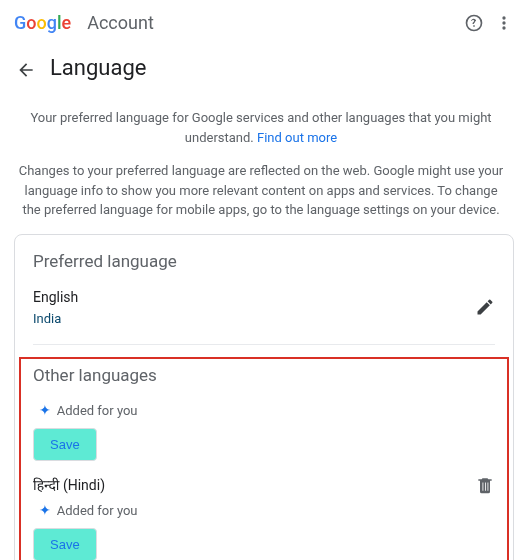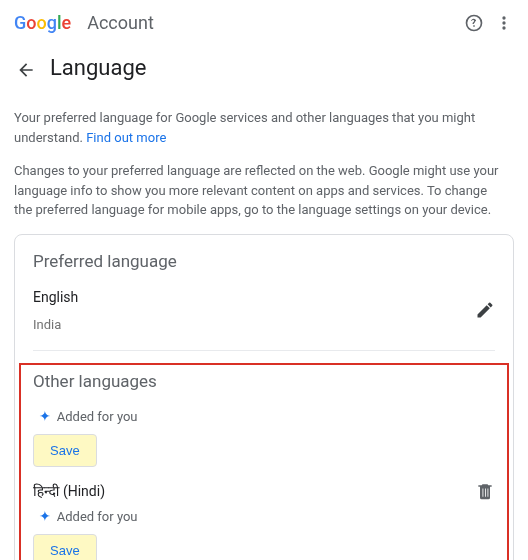--- a/index.html
+++ b/index.html
@@ -37,39 +37,39 @@
       padding: 10px 20px 14px 16px;
     }
     .title-row .back svg { width:20px; height:20px; fill:#3c4043;}
     .title-row h1 { font-size: 22px; font-weight: 400; color:#202124;}
     .description {
       padding: 14px 20px 0 14px;
       font-size: 13px;
       line-height: 1.5;
       color:#5f6368;
     }
-    .description p { margin-bottom: 14px; }
+    .description p { margin-bottom: 14px; text-align: center; }
     .description a { color:#1a73e8; text-decoration:none; }
     .card {
       margin: 8px 14px 0 14px;
       border: 1px solid #dadce0;
       border-radius: 8px;
       padding: 16px 18px 0 18px;
     }
     .section-label {
       font-size: 17px;
       color:#5f6368;
       margin-bottom: 18px;
     }
     .lang-row {
       display:flex; justify-content:space-between; align-items:center;
       margin-bottom: 8px;
     }
     .lang-main { font-size: 14px; color:#202124; }
-    .lang-sub { font-size: 13px; color:#737373; margin-top:12px;}
+    .lang-sub { font-size: 13px; color:#0c4a6e; margin-top:6px;}
     .icon-btn { color:#5f6368; display:flex; align-items:center; justify-content:center; cursor:pointer; }
     .divider {
       border:none; border-top:1px solid #e8eaed;
       margin: 18px 0 12px 0;
     }
     .highlight-box {
       border: 2px solid #d93025;
       padding: 6px 12px 8px 12px;
       margin: 0 -14px;
     }
@@ -79,21 +79,21 @@
       margin-left: 6px;
     }
     .sparkle { color:#1a73e8; font-size:14px; line-height:1; }
     .save-btn {
       display:inline-block;
       border:1px solid #dadce0;
       color:#1a73e8;
       font-size: 13px;
       padding: 8px 16px;
       border-radius:4px;
-      background:#fef9c3;
+      background:#5eead4;
       margin-top:10px;
       cursor:pointer;
     }
     .other-lang-block { padding-bottom:14px; }
   </style>
 </head>
 <body>
 
 <div class="header">
   <div class="logo">

